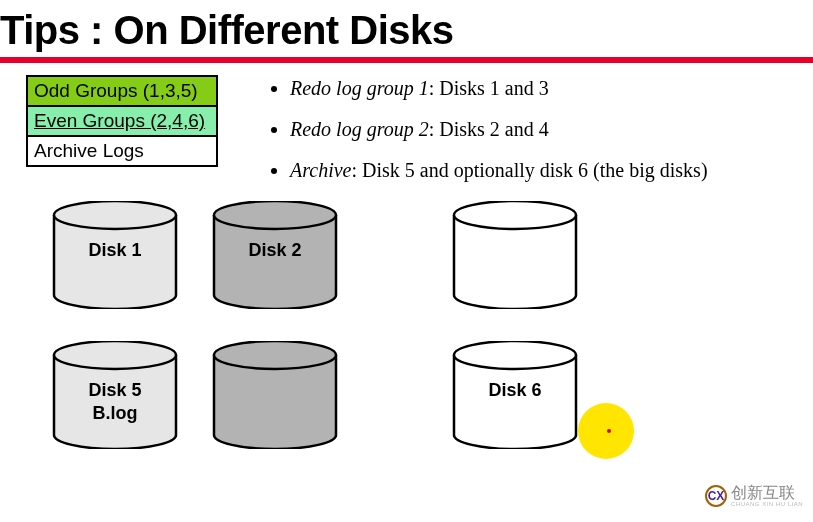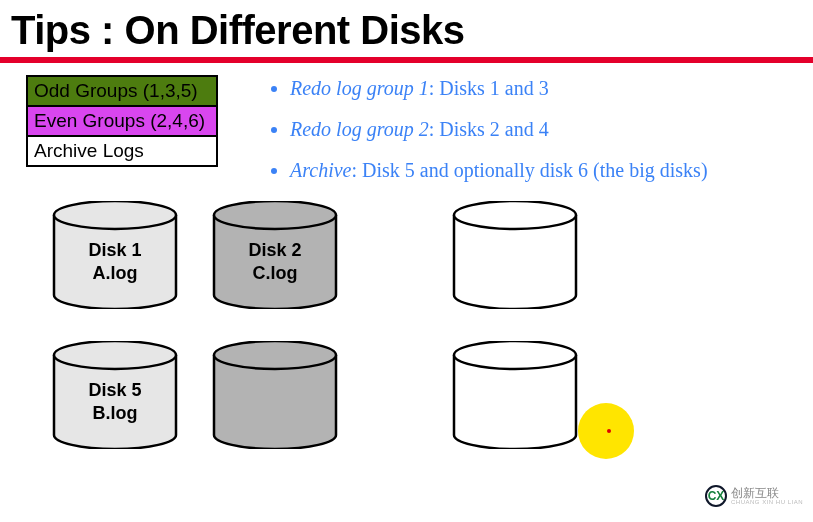--- a/index.html
+++ b/index.html
@@ -9,21 +9,21 @@
     font-family: Arial, Helvetica, sans-serif;
     background: #fff;
     position: relative;
     overflow: hidden;
   }
   .title {
     font-family: "Arial Black", Arial, sans-serif;
     font-weight: 900;
     font-size: 40px;
     color: #000;
-    padding: 8px 0 4px 11px;
+    padding: 8px 0 4px 0;
     letter-spacing: -0.5px;
   }
   .red-rule {
     height: 6px;
     background: #e4002b;
     width: 100%;
   }
   .content {
     position: relative;
     width: 100%;
@@ -37,31 +37,31 @@
     width: 192px;
   }
   .legend-row {
     font-family: Arial, sans-serif;
     font-size: 19px;
     font-weight: 400;
     padding: 3px 6px;
     border-bottom: 2px solid #000;
   }
   .legend-row:last-child { border-bottom: none; }
-  .lg-odd   { background: #4d7c0f; }
-  .lg-even  { background: #d946ef; }
+  .lg-odd   { background: #84cc16; }
+  .lg-even  { background: #86efac; text-decoration: underline; }
   .lg-arch  { background: #fff; }
   .bullets {
     position: absolute;
     left: 268px;
     top: 14px;
     width: 530px;
     font-family: Georgia, "Times New Roman", serif;
     font-size: 20px;
-    color: #3b82f6;
+    color: #000000;
   }
   .bullets li { margin-bottom: 18px; list-style: disc; margin-left: 22px; }
   .bullets em { font-style: italic; }
   .disks {
     position: absolute;
     left: 52px;
     top: 138px;
   }
   .disk {
     position: absolute;
@@ -109,27 +109,27 @@
     display: flex;
     align-items: center;
     gap: 4px;
   }
   .watermark .wm-circle {
     display: inline-flex;
     align-items: center;
     justify-content: center;
     width: 22px;
     height: 22px;
-    border: 2px solid #0f172a;
+    border: 2px solid #a16207;
     border-radius: 50%;
     font-weight: 700;
-    color: #15803d;
+    color: #4c1d95;
     font-size: 12px;
   }
-  .watermark .wm-text { line-height: 1; font-size: 12px; }
+  .watermark .wm-text { line-height: 1; font-size: 16px; }
   .watermark .wm-sub { font-size: 6px; letter-spacing: 0.5px; color: #bbb; }
 </style>
 </head>
 <body>
 
 <div class="title">Tips : On Different Disks</div>
 <div class="red-rule"></div>
 
 <div class="content">
 
@@ -152,31 +152,29 @@
   </ul>
 
   <div class="disks" id="disk-grid">
       <div class="disk" style="left: 0px; top: 0px;">
         <svg width="126" height="108" viewBox="0 0 126 108">
           <path d="M2 14 L2 94 A 61 14 0 0 0 124 94 L124 14" fill="#e6e6e6" stroke="#000" stroke-width="2.5"></path>
           <ellipse cx="63" cy="14" rx="61" ry="14" fill="#e6e6e6" stroke="#000" stroke-width="2.5"></ellipse>
         </svg>
         <div class="label">
           <div>Disk 1</div>
-          <div>A.log</div>
         </div>
       </div>
       <div class="disk" style="left: 160px; top: 0px;">
         <svg width="126" height="108" viewBox="0 0 126 108">
           <path d="M2 14 L2 94 A 61 14 0 0 0 124 94 L124 14" fill="#b3b3b3" stroke="#000" stroke-width="2.5"></path>
           <ellipse cx="63" cy="14" rx="61" ry="14" fill="#b3b3b3" stroke="#000" stroke-width="2.5"></ellipse>
         </svg>
         <div class="label">
           <div>Disk 2</div>
-          <div>C.log</div>
         </div>
       </div>
       <div class="disk" style="left: 400px; top: 0px;">
         <svg width="126" height="108" viewBox="0 0 126 108">
           <path d="M2 14 L2 94 A 61 14 0 0 0 124 94 L124 14" fill="#ffffff" stroke="#000" stroke-width="2.5"></path>
           <ellipse cx="63" cy="14" rx="61" ry="14" fill="#ffffff" stroke="#000" stroke-width="2.5"></ellipse>
         </svg>
       </div>
       <div class="disk" style="left: 0px; top: 140px;">
         <svg width="126" height="108" viewBox="0 0 126 108">
@@ -192,20 +190,23 @@
         <svg width="126" height="108" viewBox="0 0 126 108">
           <path d="M2 14 L2 94 A 61 14 0 0 0 124 94 L124 14" fill="#b3b3b3" stroke="#000" stroke-width="2.5"></path>
           <ellipse cx="63" cy="14" rx="61" ry="14" fill="#b3b3b3" stroke="#000" stroke-width="2.5"></ellipse>
         </svg>
       </div>
       <div class="disk" style="left: 400px; top: 140px;">
         <svg width="126" height="108" viewBox="0 0 126 108">
           <path d="M2 14 L2 94 A 61 14 0 0 0 124 94 L124 14" fill="#ffffff" stroke="#000" stroke-width="2.5"></path>
           <ellipse cx="63" cy="14" rx="61" ry="14" fill="#ffffff" stroke="#000" stroke-width="2.5"></ellipse>
         </svg>
+        <div class="label">
+          <div>Disk 6</div>
+        </div>
       </div>
     </div>
 
   <div class="pointer"></div>
 
   <div class="watermark">
     <span class="wm-circle">CX</span>
     <span>
       <div class="wm-text">创新互联</div>
       <div class="wm-sub">CHUANG XIN HU LIAN</div>

